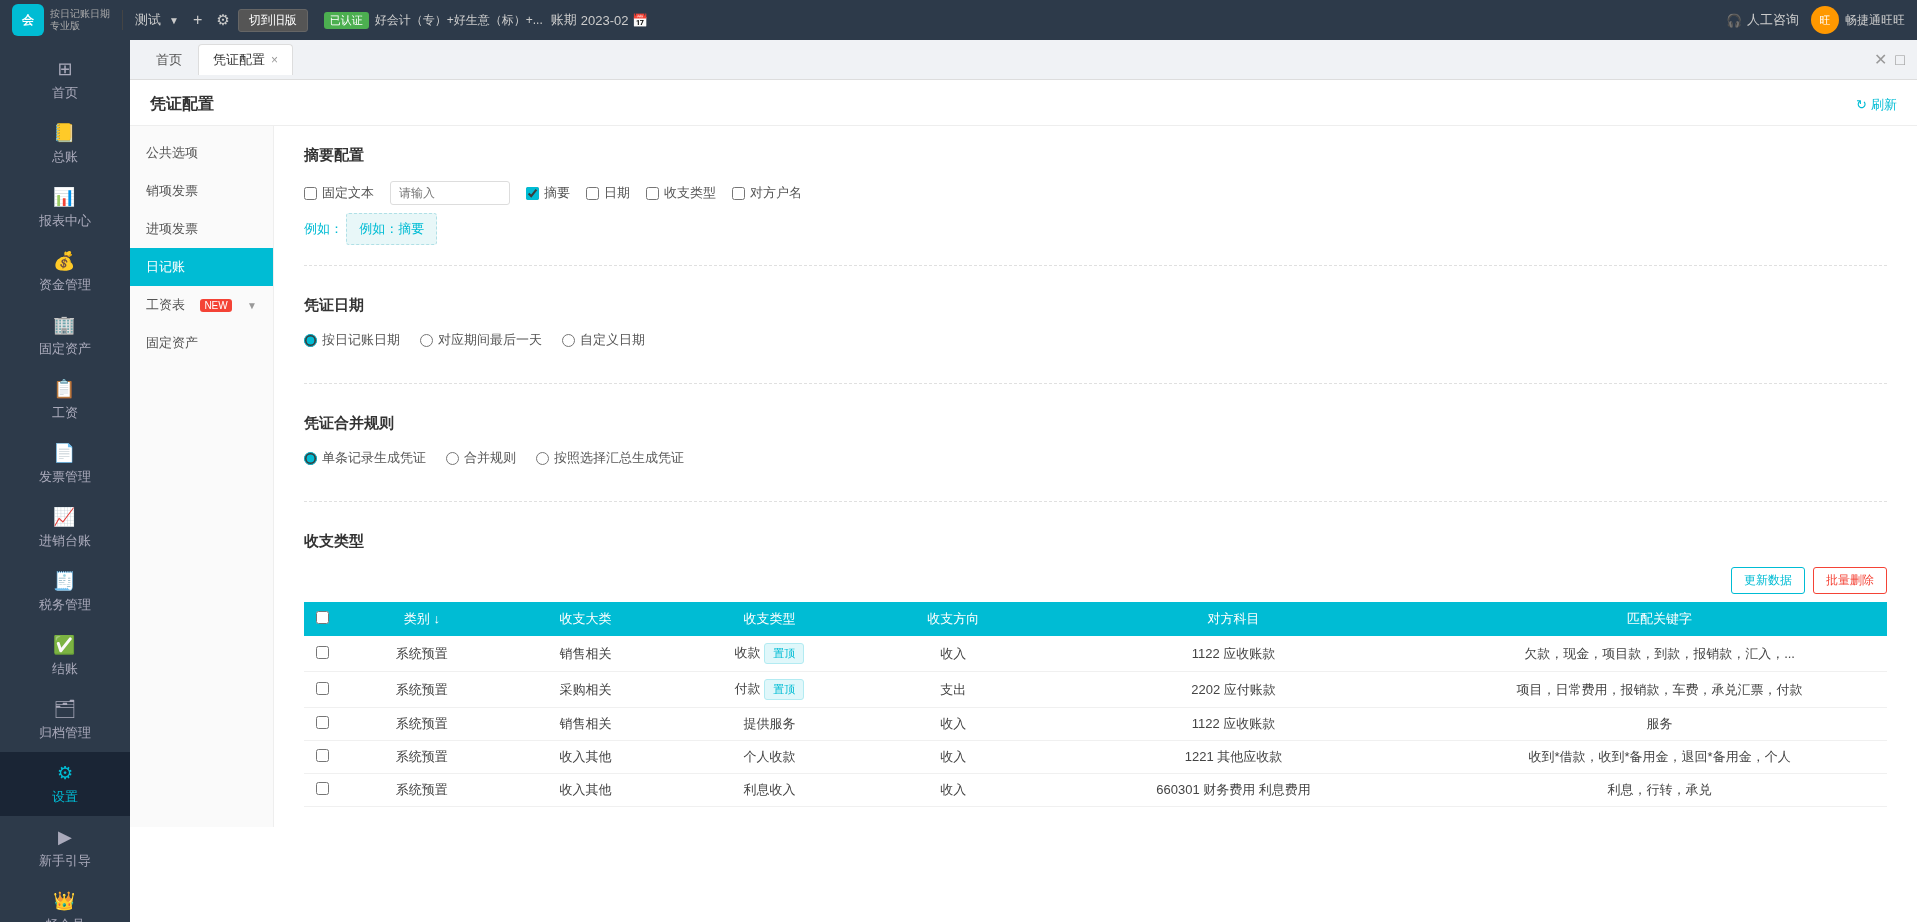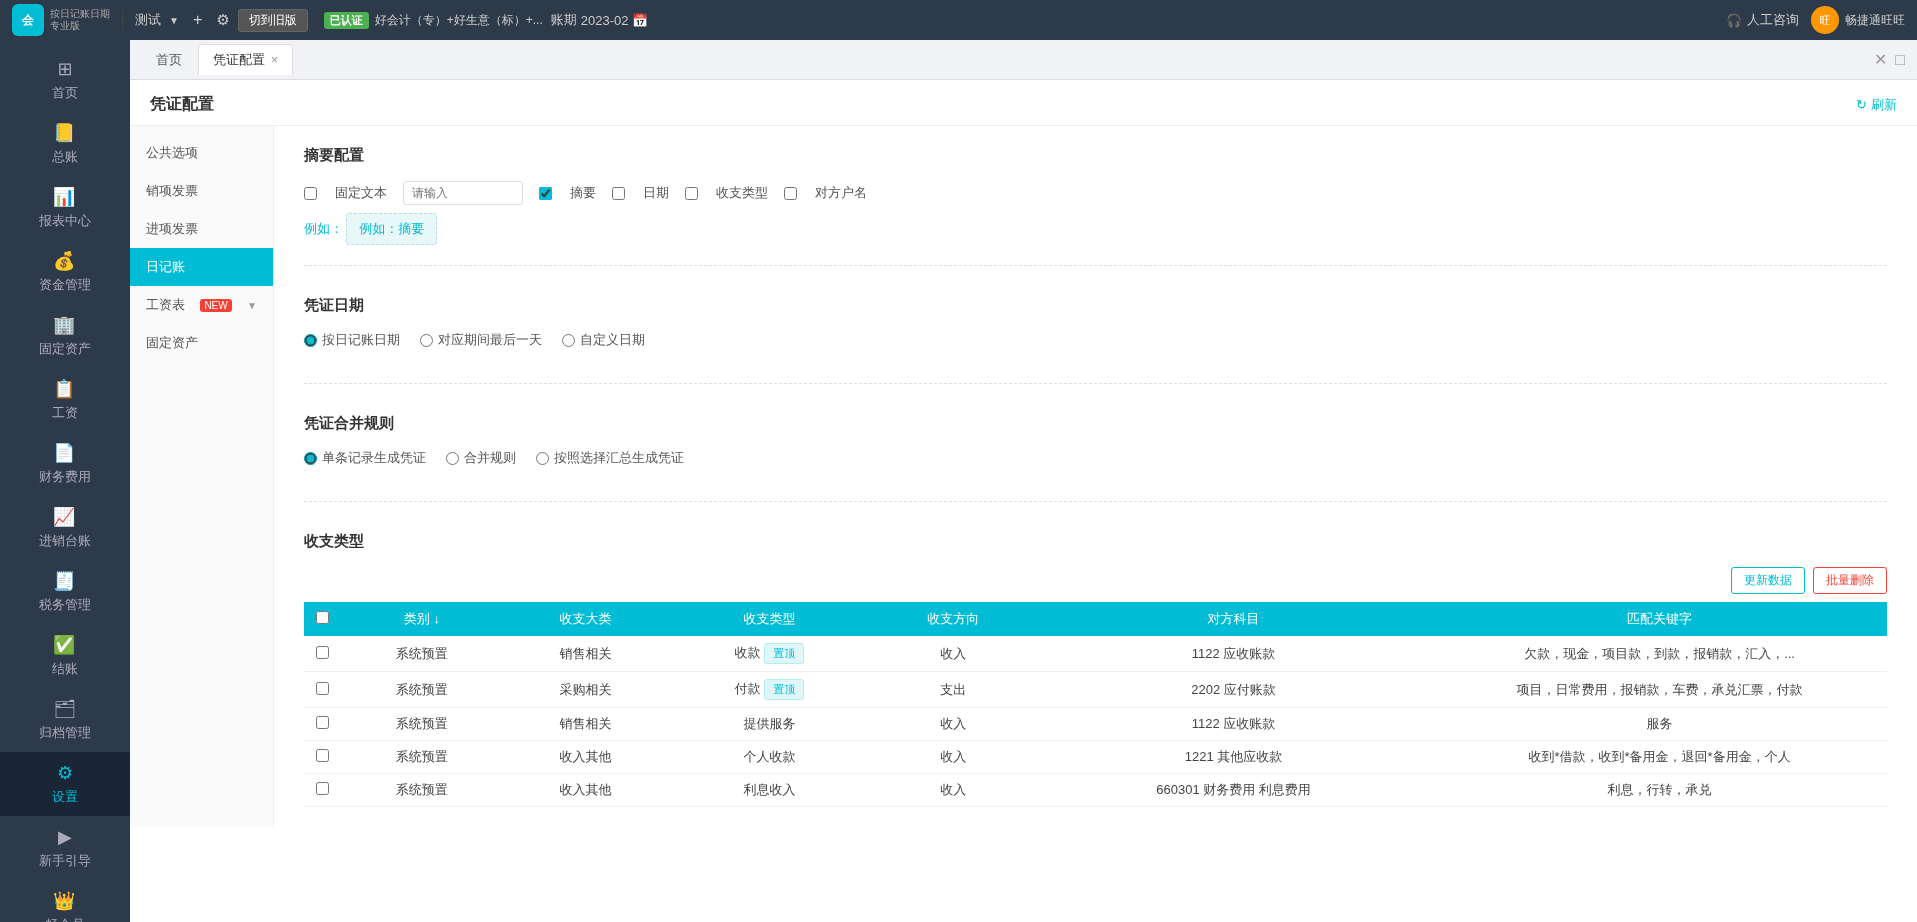--- a/index.html
+++ b/index.html
@@ -11,21 +11,21 @@
     .logo-icon { width: 32px; height: 32px; background: #00bcd4; border-radius: 6px; display: flex; align-items: center; justify-content: center; color: white; font-size: 12px; font-weight: bold; }
     .logo-text { color: white; font-size: 13px; font-weight: bold; line-height: 1.2; }
     .logo-text span { display: block; font-size: 10px; color: #aaa; font-weight: normal; }
     .topbar-divider { width: 1px; height: 20px; background: #444; margin: 0 4px; }
     .topbar-name { color: #ccc; font-size: 13px; }
     .topbar-arrow { color: #ccc; font-size: 10px; cursor: pointer; }
     .topbar-btn { background: none; border: none; color: #ccc; cursor: pointer; font-size: 16px; padding: 2px 6px; }
     .topbar-gear { background: none; border: none; color: #ccc; cursor: pointer; font-size: 15px; }
     .topbar-switch { background: #555; border: 1px solid #666; color: #fff; padding: 2px 10px; border-radius: 3px; font-size: 12px; cursor: pointer; }
     .topbar-badges { display: flex; gap: 6px; align-items: center; margin-left: 8px; }
-    .badge-green { background: #4caf50; color: white; padding: 1px 6px; border-radius: 3px; font-size: 11px; font-weight: bold; }
+    .badge-green { background: #4caf50; color: white; padding: 1px 6px; border-radius: 3px; font-size: 11px; }
     .badge-text { color: #ccc; font-size: 12px; }
     .topbar-period { color: #ccc; font-size: 12px; display: flex; align-items: center; gap: 4px; }
     .topbar-right { margin-left: auto; display: flex; align-items: center; gap: 12px; }
     .topbar-service { color: #ccc; font-size: 12px; cursor: pointer; display: flex; align-items: center; gap: 4px; }
     .topbar-user { display: flex; align-items: center; gap: 6px; }
     .user-avatar { width: 28px; height: 28px; background: #ff9800; border-radius: 50%; display: flex; align-items: center; justify-content: center; color: white; font-size: 11px; }
     .user-name { color: #ccc; font-size: 12px; }
 
     
     .main-layout { display: flex; flex: 1; overflow: hidden; }
@@ -63,21 +63,21 @@
     
     .config-main { flex: 1; overflow-y: auto; padding: 20px 30px; }
 
     
     .section { margin-bottom: 30px; padding-bottom: 20px; border-bottom: 1px dashed #e0e0e0; }
     .section-title { font-size: 15px; font-weight: bold; color: #333; margin-bottom: 16px; }
     .radio-group { display: flex; gap: 20px; align-items: center; margin-bottom: 14px; }
     .radio-label { display: flex; align-items: center; gap: 5px; cursor: pointer; color: #555; font-size: 13px; }
     .radio-input { accent-color: #00bcd4; }
     .checkbox-group { display: flex; gap: 16px; align-items: center; flex-wrap: wrap; }
-    .checkbox-label { display: flex; align-items: center; gap: 18px; cursor: pointer; color: #555; font-size: 13px; }
+    .checkbox-label { display: flex; align-items: center; gap: 5px; cursor: pointer; color: #555; font-size: 13px; }
     .checkbox-input { accent-color: #00bcd4; }
     .text-input { border: 1px solid #ddd; padding: 4px 8px; border-radius: 3px; font-size: 12px; color: #999; width: 120px; }
     .example-text { color: #00bcd4; font-size: 12px; margin-top: 8px; }
     .example-box { background: #e8f7f8; border: 1px dashed #b0e0e6; padding: 6px 12px; border-radius: 3px; display: inline-flex; align-items: center; gap: 6px; }
 
     
     .table-section { margin-top: 10px; }
     .table-header { display: flex; justify-content: flex-end; gap: 8px; margin-bottom: 8px; }
     .btn-update { background: white; border: 1px solid #00bcd4; color: #00bcd4; padding: 4px 12px; border-radius: 3px; cursor: pointer; font-size: 12px; }
     .btn-delete { background: white; border: 1px solid #f44336; color: #f44336; padding: 4px 12px; border-radius: 3px; cursor: pointer; font-size: 12px; }
@@ -150,21 +150,21 @@
     <div class="sidebar-item">
       <span class="icon">🏢</span>
       <span>固定资产</span>
     </div>
     <div class="sidebar-item">
       <span class="icon">📋</span>
       <span>工资</span>
     </div>
     <div class="sidebar-item">
       <span class="icon">📄</span>
-      <span>财务费用</span>
+      <span>发票管理</span>
     </div>
     <div class="sidebar-item">
       <span class="icon">📈</span>
       <span>进销台账</span>
     </div>
     <div class="sidebar-item">
       <span class="icon">🧾</span>
       <span>税务管理</span>
     </div>
     <div class="sidebar-item">

